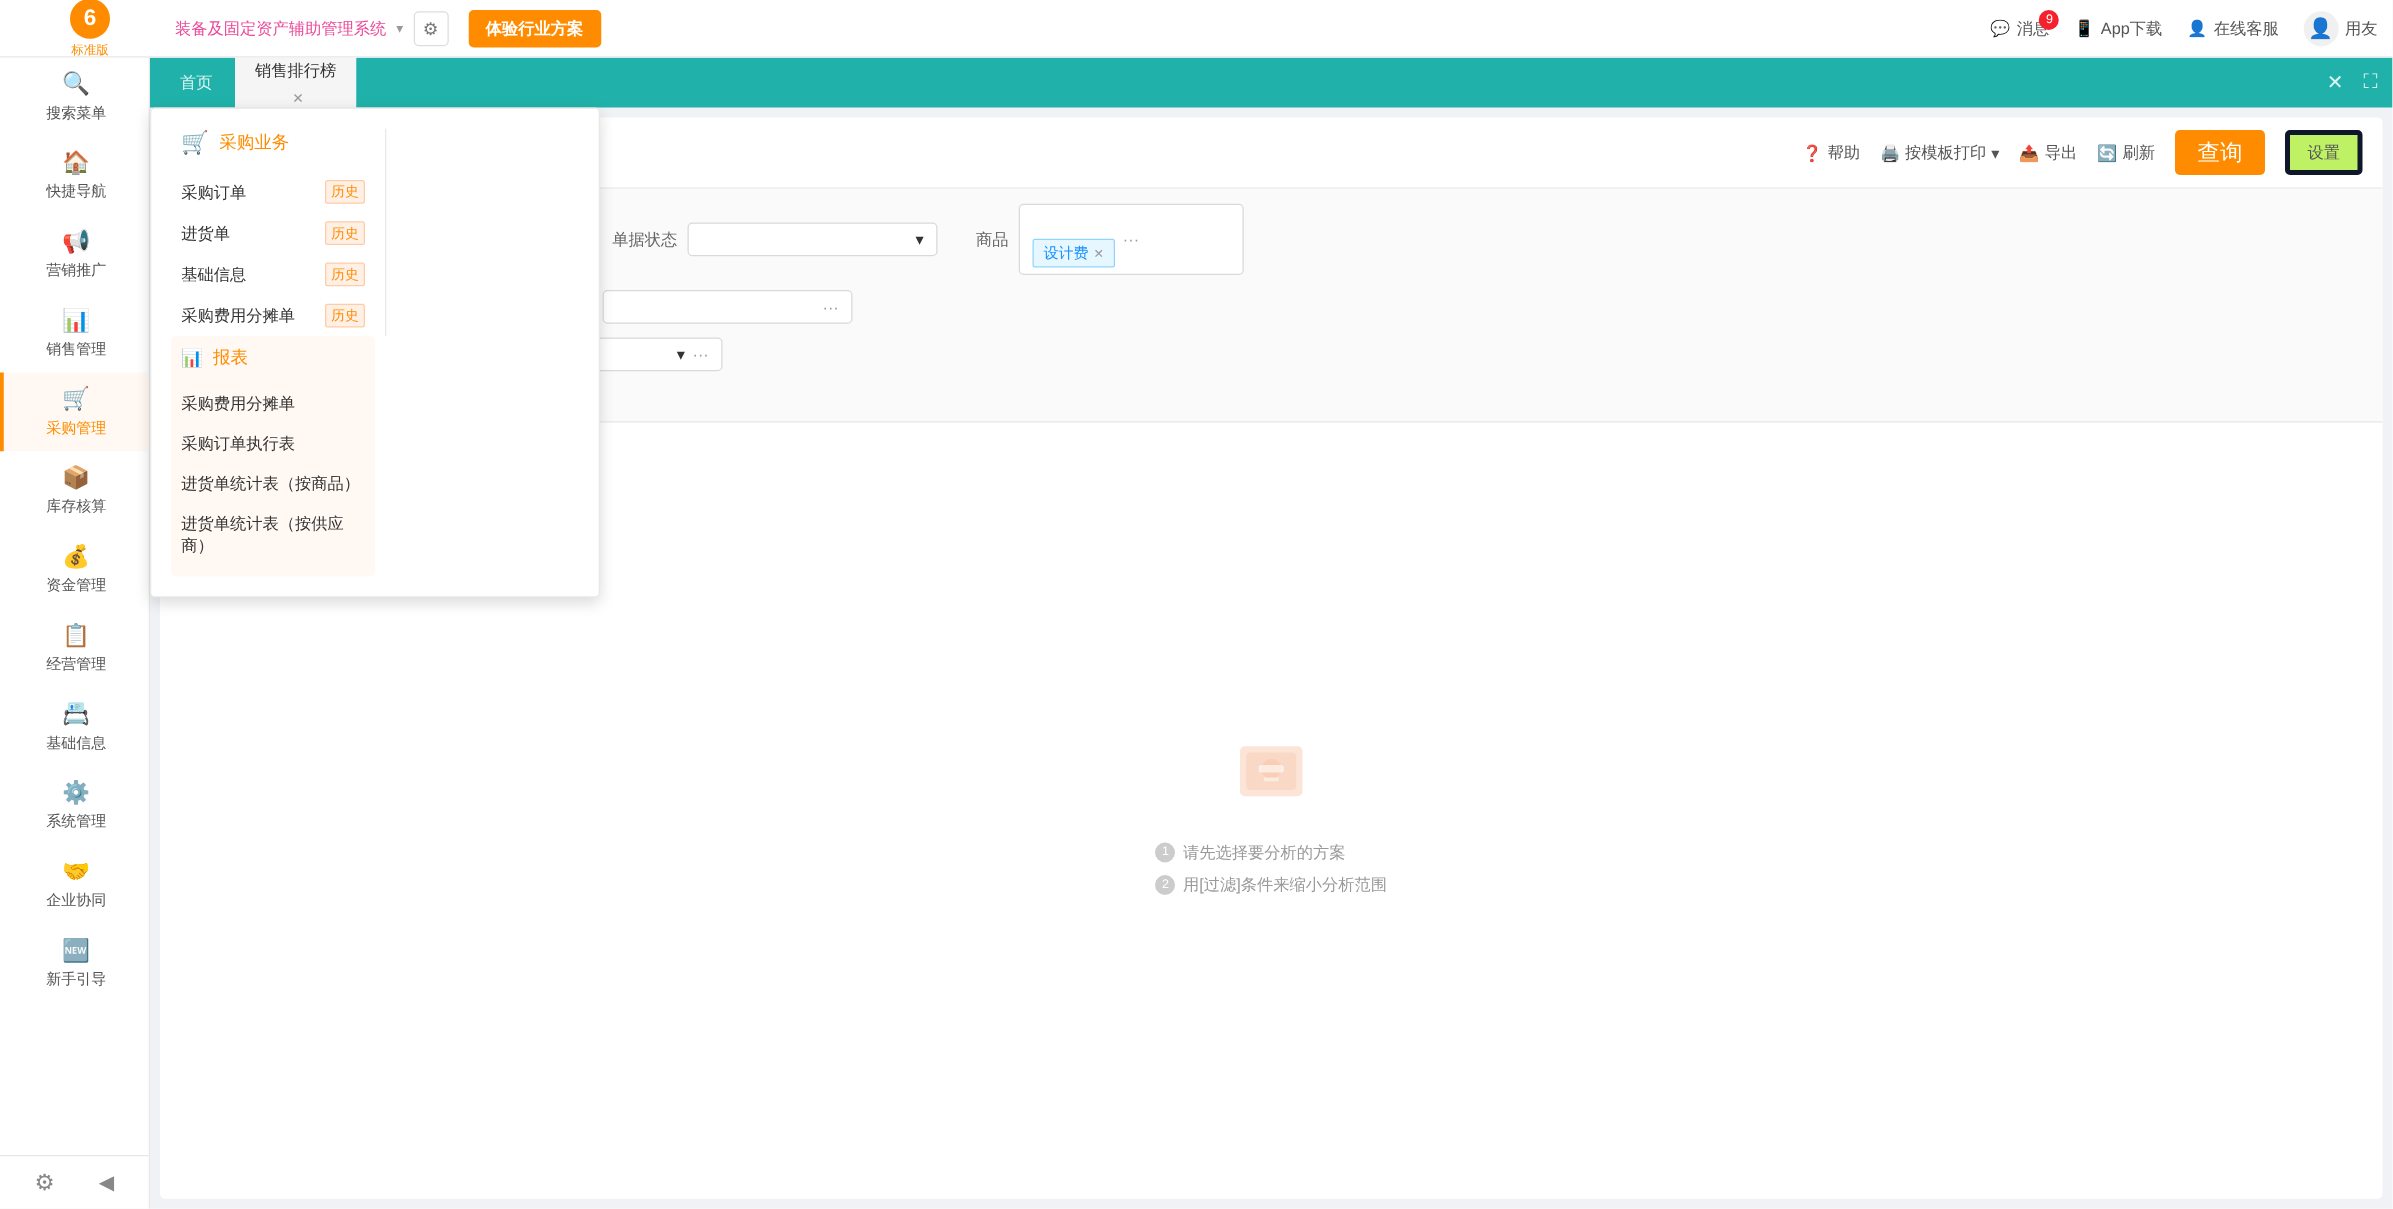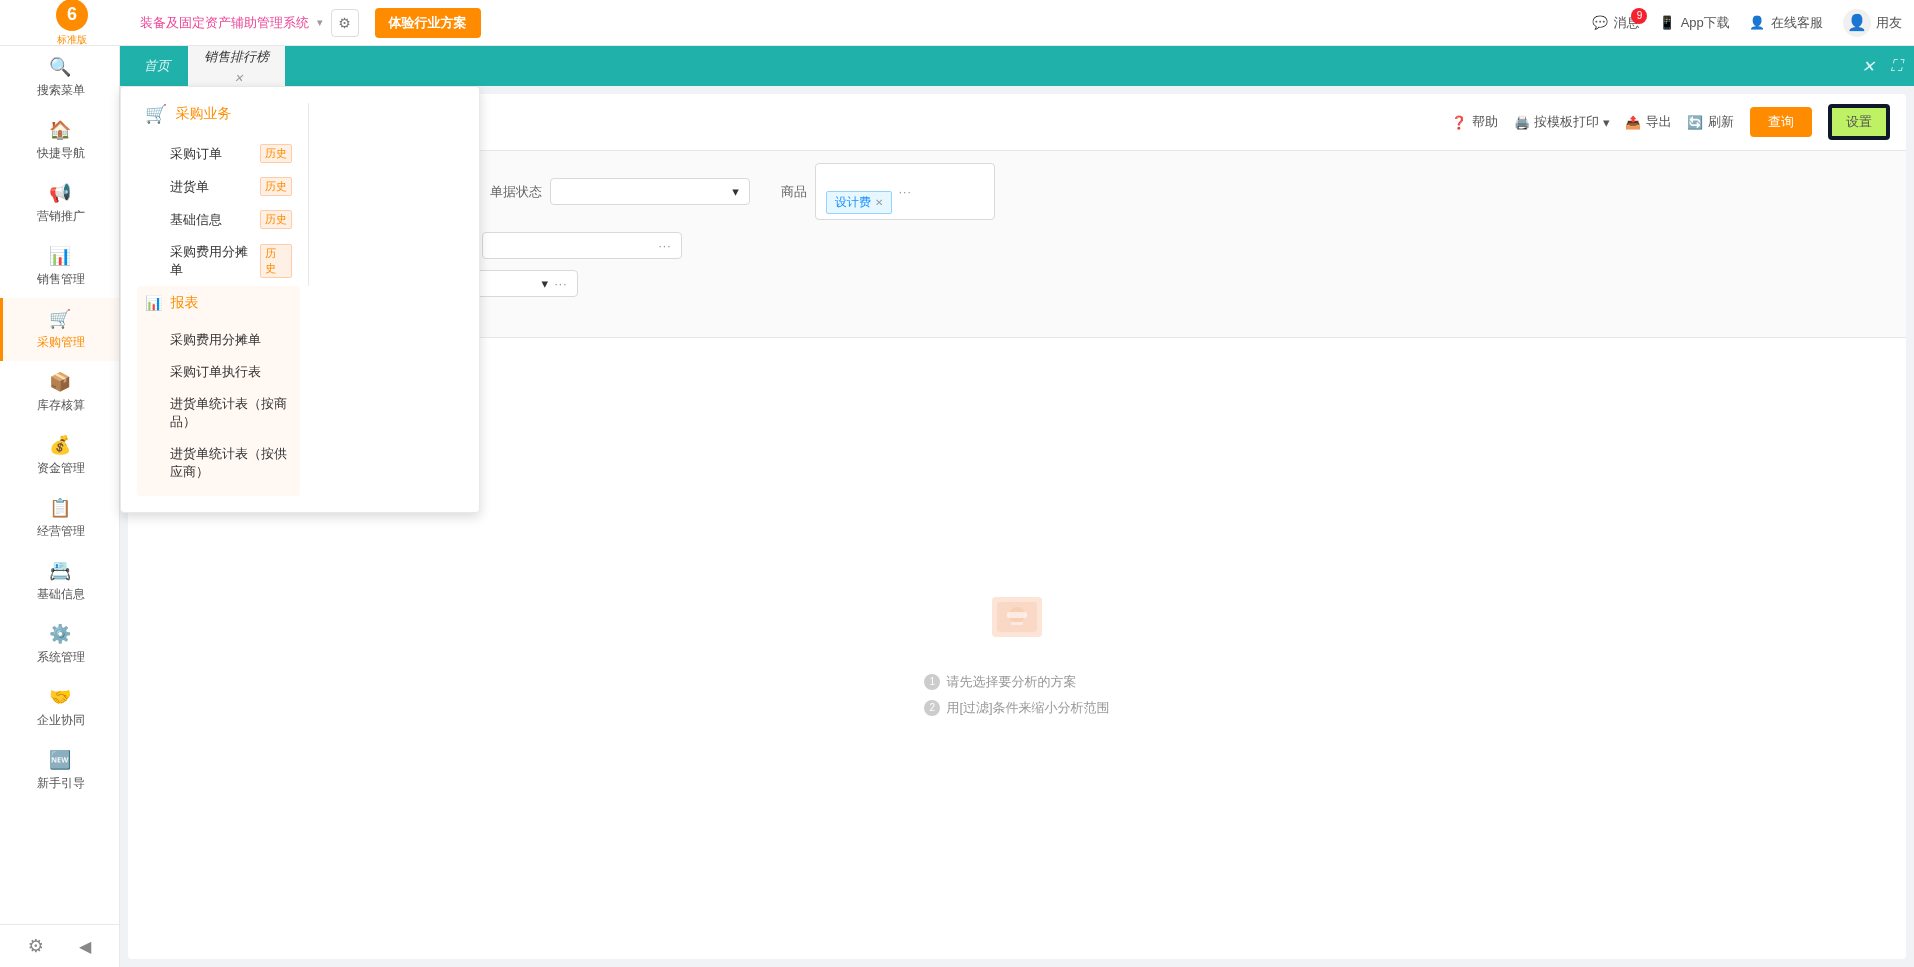--- a/index.html
+++ b/index.html
@@ -172,21 +172,20 @@
       position: relative;
     }
 
     
     .tab-bar {
       background: #20b2aa;
       display: flex;
       align-items: center;
       height: 40px;
       padding: 2px 8px;
-      font-style: italic;
     }
     .tab-item {
       padding: 8px 16px;
       color: rgba(255,255,255,0.85);
       cursor: pointer;
       font-size: 13px;
       display: flex;
       align-items: center;
       gap: 6px;
       border-radius: 4px 4px 0 0;
@@ -241,21 +240,21 @@
       color: #555;
       font-size: 13px;
       cursor: pointer;
     }
     .toolbar-btn-primary {
       background: #ff8c00;
       color: white;
       border: none;
       border-radius: 4px;
       padding: 6px 18px;
-      font-size: 13px;
+      font-size: 18px;
       cursor: pointer;
     }
     .toolbar-btn-secondary {
       background: #bef264;
       color: #555;
       border: 4px solid #0f172a;
       border-radius: 4px;
       padding: 5px 14px;
       font-size: 13px;
       cursor: pointer;
@@ -418,21 +417,20 @@
       margin: 0 8px;
     }
     .dropdown-item {
       display: flex;
       align-items: center;
       justify-content: space-between;
       padding: 7px 0;
       cursor: pointer;
       font-size: 13px;
       color: #333;
-      margin-left: 25px;
     }
     .history-badge {
       background: #fff0e6;
       color: #ff8c00;
       border: 1px solid #ffcca6;
       border-radius: 2px;
       padding: 1px 4px;
       font-size: 11px;
     }
     .dropdown-right-section {

